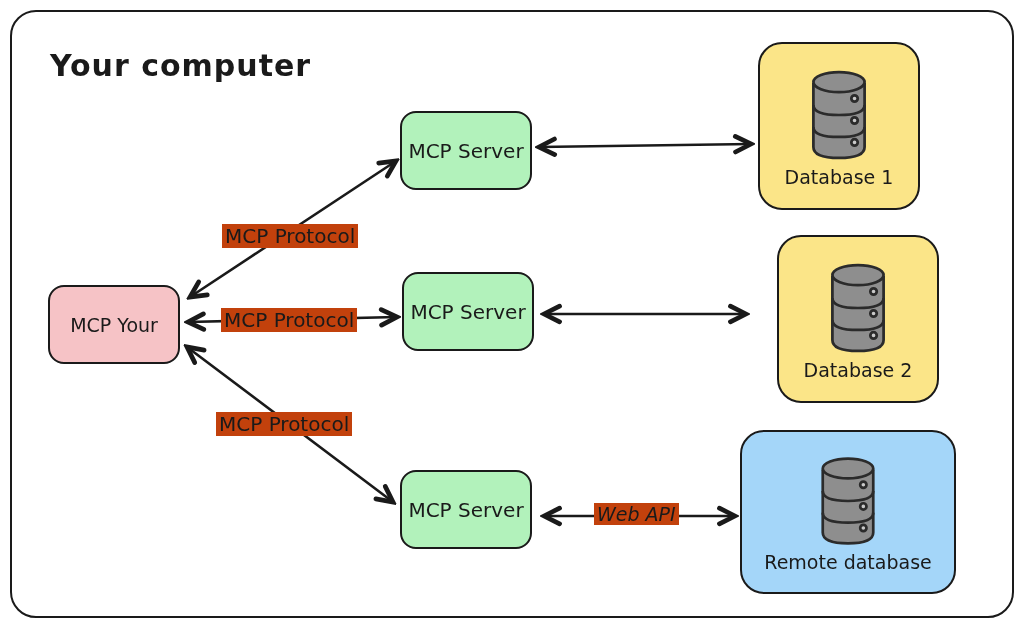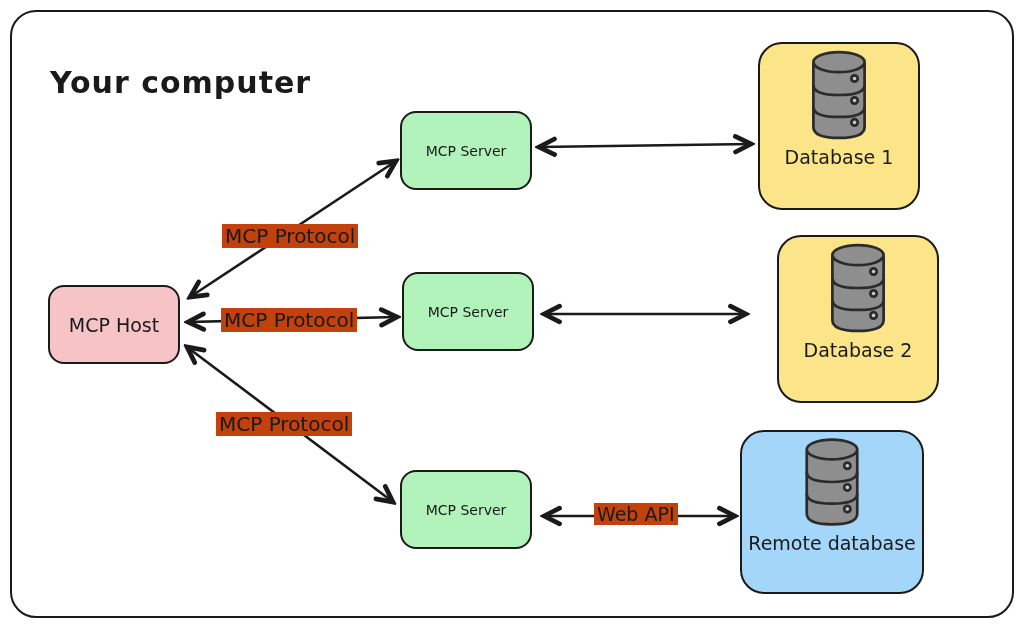--- a/index.html
+++ b/index.html
@@ -6,54 +6,54 @@
   body{
     width:1026px;height:629px;position:relative;overflow:hidden;
     font-family:"DejaVu Sans","Liberation Sans",sans-serif;color:#1a1a1a;
   }
   
   .frame{
     position:absolute;left:10px;top:10px;width:1000px;height:604px;
     border:2.5px solid #1a1a1a;border-radius:26px;background:#ffffff;z-index:0;
   }
   .title{
-    position:absolute;left:50px;top:65px;font-size:30px;font-weight:700;
+    position:absolute;left:50px;top:48px;font-size:30px;font-weight:700;
     letter-spacing:1px;z-index:3;
   }
   
   .arrows{position:absolute;left:0;top:0;width:1026px;height:629px;z-index:1;pointer-events:none;}
   
   .node{
     position:absolute;border:2.5px solid #1a1a1a;border-radius:16px;
     display:flex;align-items:center;justify-content:center;
-    font-size:14px;z-index:2;box-sizing:border-box;
+    font-size:20px;z-index:2;box-sizing:border-box;
   }
   .host{left:48px;top:285px;width:132px;height:79px;background:#f6c3c6;font-size:19px;}
   .server{width:132px;height:79px;background:#b2f2bb;}
   .server1{left:400px;top:111px;}
   .server2{left:402px;top:272px;}
   .server3{left:400px;top:470px;}
   .db{
-    flex-direction:column;justify-content:flex-start;gap:4px;
+    flex-direction:column;justify-content:center;gap:4px;
     border-radius:24px;padding-top:4px;font-size:19px;
   }
   .db1{left:758px;top:42px;width:162px;height:168px;background:#fbe588;}
   .db2{left:758px;top:235px;width:162px;height:168px;background:#fbe588;margin-left:19px;}
-  .remote{left:740px;top:430px;width:184px;height:164px;background:#a4d6f9;}
+  .remote{left:740px;top:430px;width:216px;height:164px;background:#a4d6f9;}
   .dbicon{display:block;line-height:0;}
   .dblabel{display:block;}
   
   .edge-label{
     position:absolute;z-index:3;font-size:20px;background:#c2410c;
     padding:0 3px;white-space:nowrap;
   }
   .lbl-p1{left:222px;top:224px;}
   .lbl-p2{left:221px;top:308px;}
   .lbl-p3{left:216px;top:412px;}
-  .lbl-web{left:594px;top:503px;font-size:19px;}
+  .lbl-web{left:594px;top:503px;font-size:19px;font-style:italic;}
 </style>
 </head>
 <body>
 
 <div class="frame"></div>
 
 <div class="title">Your computer</div>
 
 <svg class="arrows" viewBox="0 0 1026 629">
   <defs>
@@ -65,21 +65,21 @@
     <path d="M190,297 L396,161" marker-start="url(#ah)" marker-end="url(#ah)"></path>
     <path d="M188,322 L397,317" marker-start="url(#ah)" marker-end="url(#ah)"></path>
     <path d="M187,347 L393,502" marker-start="url(#ah)" marker-end="url(#ah)"></path>
     <path d="M539,147 L751,144" marker-start="url(#ah)" marker-end="url(#ah)"></path>
     <path d="M544,314 L746,314" marker-start="url(#ah)" marker-end="url(#ah)"></path>
     <path d="M544,516 L735,516" marker-start="url(#ah)" marker-end="url(#ah)"></path>
   </g>
 </svg>
 
 <div class="node host">
-  <span>MCP Host</span>
+  <span>MCP Your</span>
 </div>
 
 <div class="node server server1">
   <span>MCP Server</span>
 </div>
 
 <div class="node server server2">
   <span>MCP Server</span>
 </div>
 

